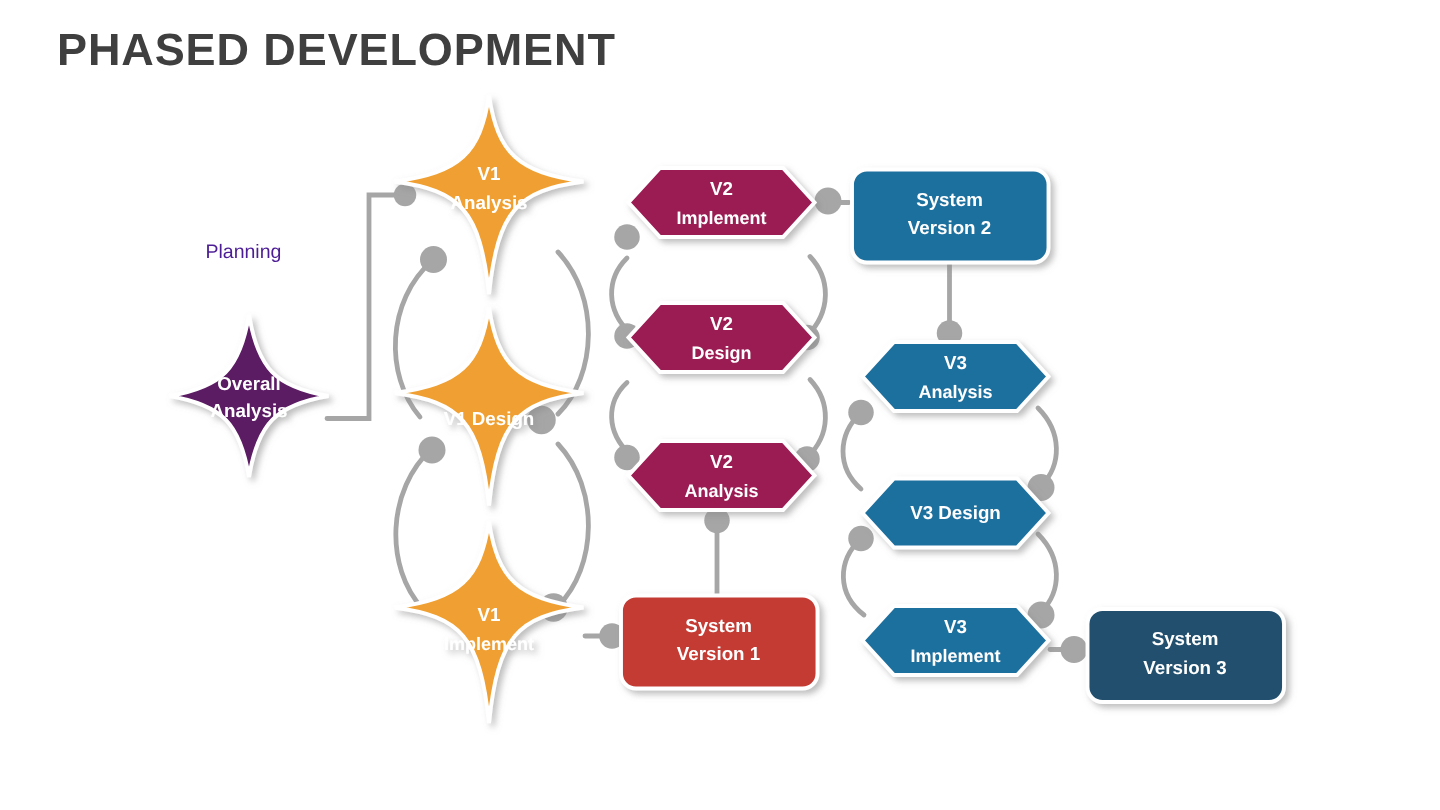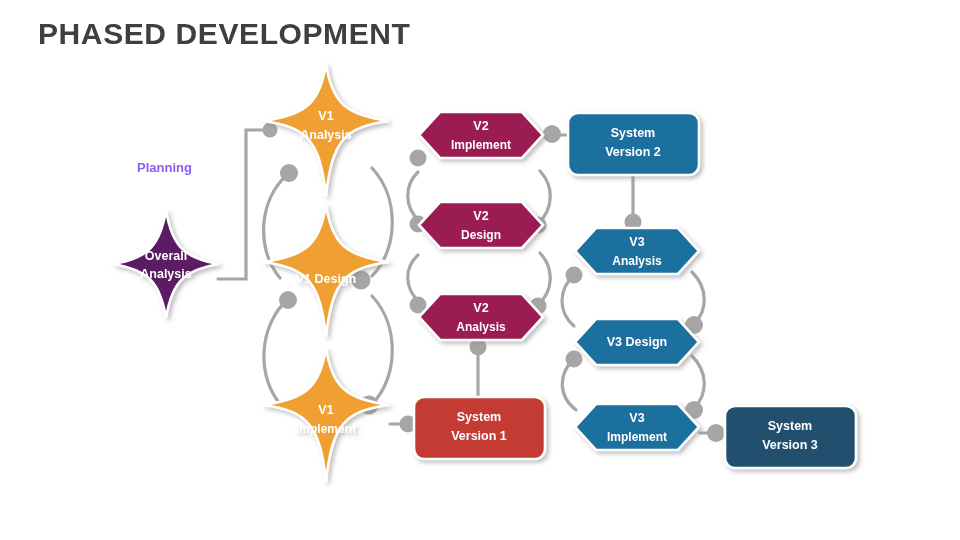--- a/index.html
+++ b/index.html
@@ -22,22 +22,22 @@
     font-size:30px;
     font-weight:bold;
     letter-spacing:0.6px;
     color:#3f3f3f;
     white-space:nowrap;
   }
   #planning-label{
     position:absolute;
     left:137px; top:160px;
     font-size:13px;
-    font-weight:bold;
-    color:#8b5cf6;
+    font-weight:normal;
+    color:#4c1d95;
     white-space:nowrap;
   }
   svg#diagram{
     position:absolute;
     left:0; top:0;
     width:960px; height:540px;
   }
   .node-label{
     font-family:"Liberation Sans", sans-serif;
     fill:#ffffff;

